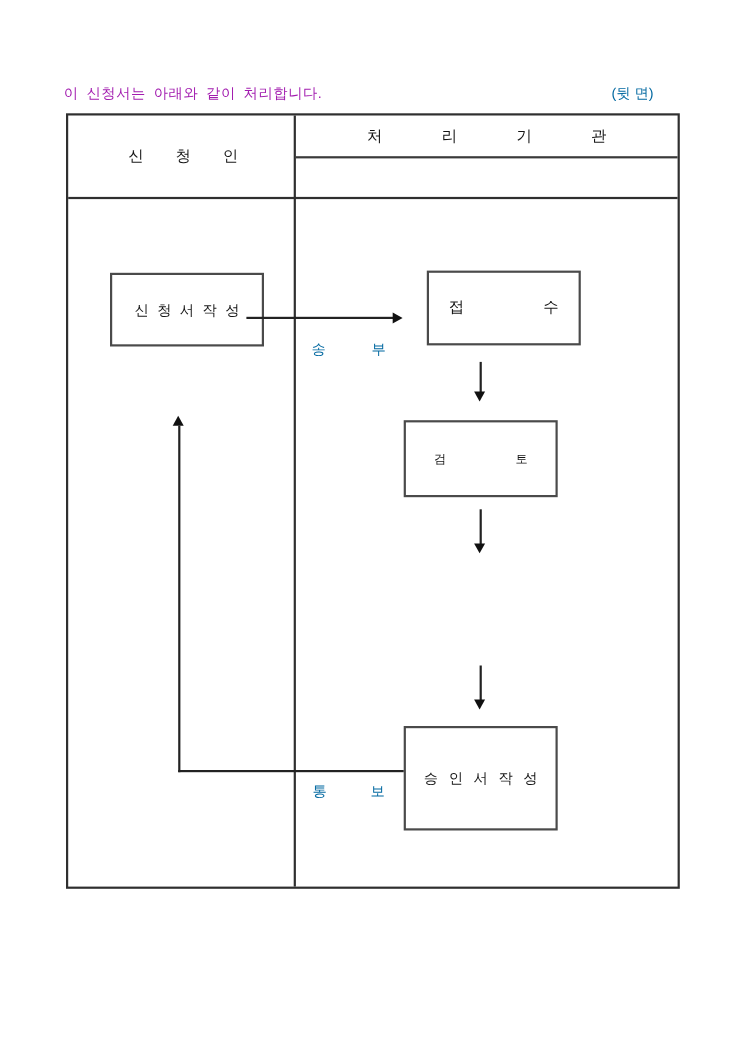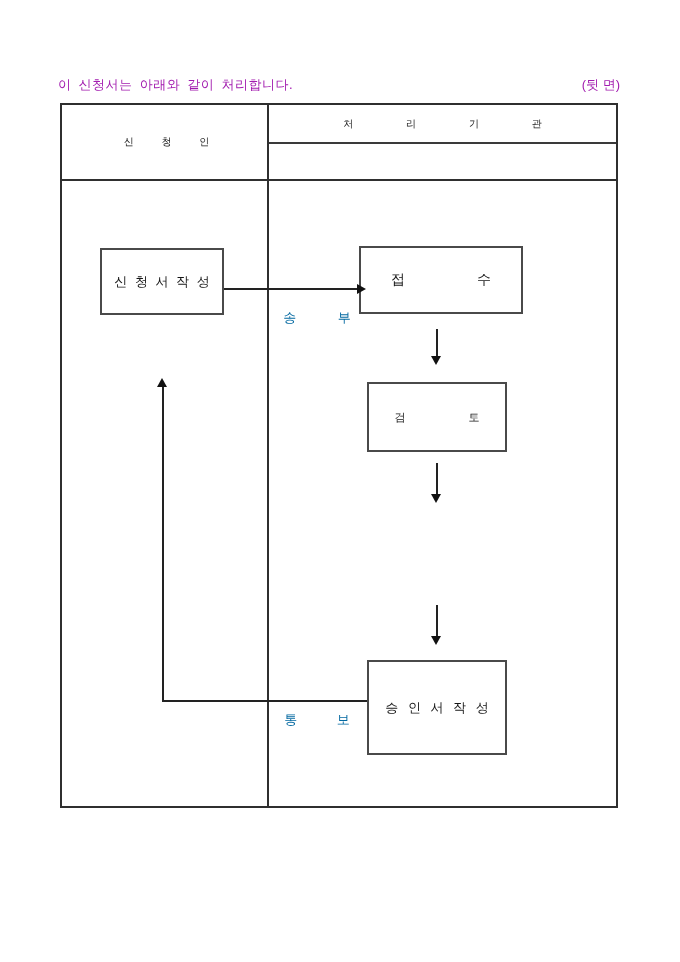--- a/index.html
+++ b/index.html
@@ -13,51 +13,51 @@
   }
   .sheet { position: absolute; left: 0; top: 0; width: 680px; height: 962px; background: #fff; }
 
   
   .intro {
     position: absolute; left: 58px; top: 76px;
     font-size: 13px; letter-spacing: 0.5px; word-spacing: 3px; color: #a21caf;
   }
   .corner {
     position: absolute; left: 530px; top: 76px; width: 90px;
-    font-size: 13px; text-align: right; color: #a21caf;
+    font-size: 13px; text-align: center; color: #0369a1;
   }
 
   
   .frame {
     position: absolute; left: 60px; top: 103px;
     width: 558px; height: 705px;
     border: 2px solid #2f2f2f; box-sizing: border-box;
     background: #fff;
   }
   .vdiv   { position: absolute; left: 205px; top: 0; bottom: 0; width: 2px; background: #2f2f2f; }
   .hb     { position: absolute; left: 0; right: 0; top: 74px; height: 2px; background: #2f2f2f; }
   .asplit { position: absolute; left: 207px; right: 0; top: 37px; height: 2px; background: #3a3a3a; }
 
   .cell {
     position: absolute; display: flex; align-items: center; justify-content: center;
-    font-size: 10px; color: #141414;
+    font-size: 14px; color: #141414;
   }
   .applicant-h { left: 0; top: 0; width: 209px; height: 74px; word-spacing: 25px; }
   .agency-h    { left: 207px; right: 0; top: 0; height: 37px; word-spacing: 50px; }
   .agency-sub  { left: 207px; right: 0; top: 39px; height: 35px; word-spacing: 20px; }
 
   
   .node {
     position: absolute;
     border: 2px solid #4a4a4a; background: #fff; box-sizing: border-box;
     display: flex; align-items: center; justify-content: center;
     font-size: 13px; color: #141414; white-space: nowrap;
   }
-  .node-a { left: 100px; top: 248px; width: 124px; height: 67px; word-spacing: 4px; }
-  .node-b { left: 359px; top: 246px; width: 164px; height: 68px; font-size: 14px; word-spacing: 68px; }
+  .node-a { left: 100px; top: 248px; width: 140px; height: 67px; word-spacing: 4px; }
+  .node-b { left: 388px; top: 246px; width: 140px; height: 68px; font-size: 14px; word-spacing: 68px; }
   .node-c { left: 367px; top: 382px; width: 140px; height: 70px; font-size: 11px; word-spacing: 60px; }
   .node-d { left: 367px; top: 517px; width: 140px; height: 70px; font-size: 14px; word-spacing: 58px; }
   .node-e { left: 367px; top: 660px; width: 140px; height: 95px; word-spacing: 6px; }
 
   
   .hline2 { position: absolute; height: 2px; background: #222; }
   .vline2 { position: absolute; width: 2px; background: #222; }
 
   .send-line   { left: 224px; top: 288px; width: 135px; }
   .notify-h    { left: 162px; top: 700px; width: 205px; }

